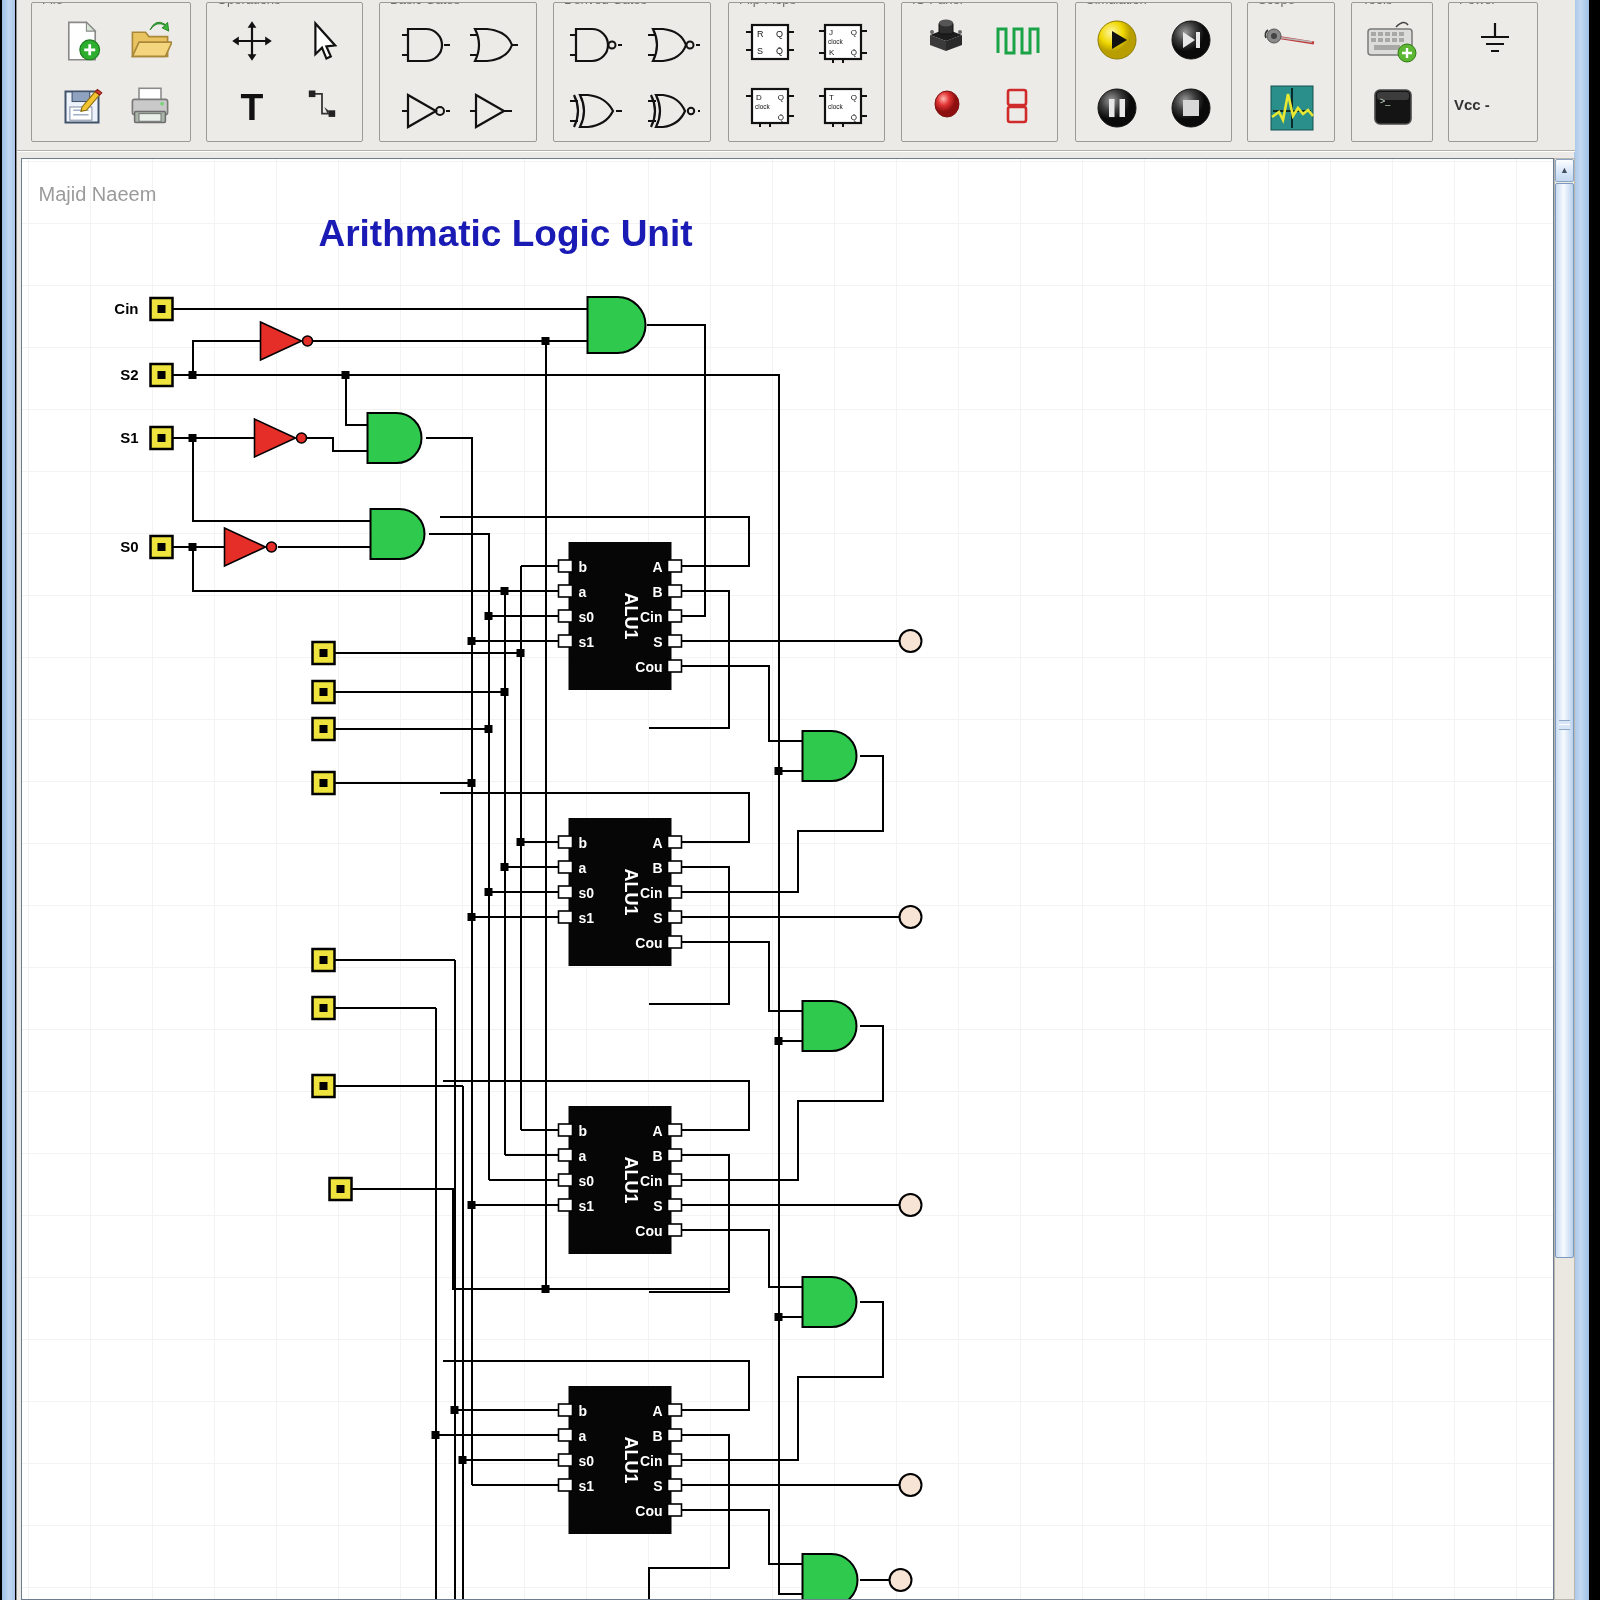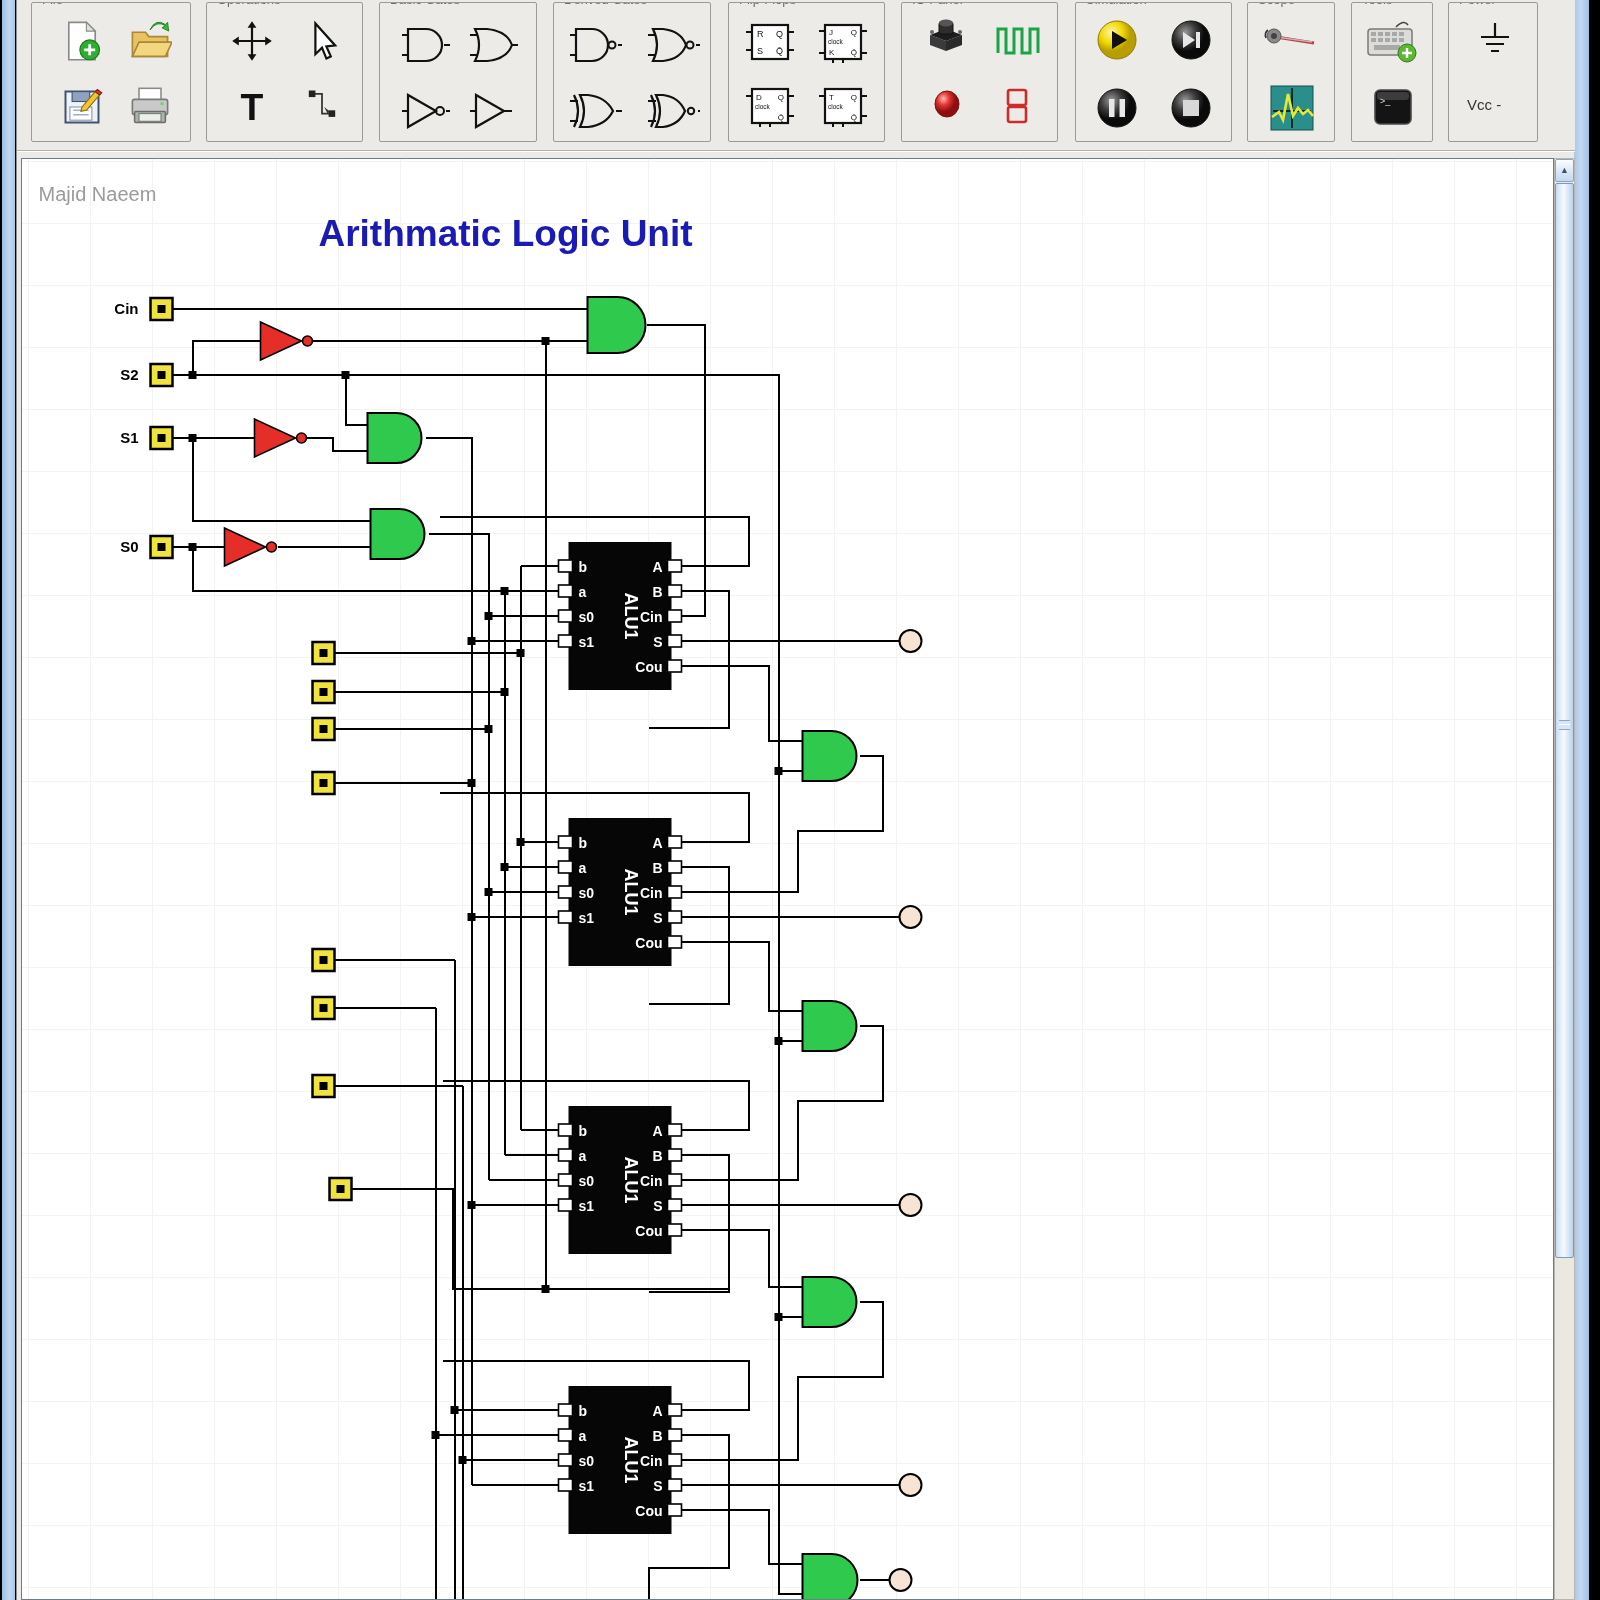--- a/index.html
+++ b/index.html
@@ -368,21 +368,21 @@
 
     <div class="tgroup" style="left:1431px;width:90px;">
       <div class="glabel">
           <span>Power</span>
         </div>
       <div class="icon" style="left:27px;top:18px;width:38px;height:42px;">
         <svg viewBox="0 0 38 42">
             <path d="M19 2 v14 M5 16 h28 M10 23 h18 M15 30 h8" stroke="#111" stroke-width="2.2"></path>
           </svg>
       </div>
-      <div class="icon" style="left:14px;top:90px;width:64px;height:24px;">
+      <div class="icon" style="left:1px;top:90px;width:64px;height:24px;font-weight:bold;">
         <svg viewBox="0 0 64 24">
             <text x="4" y="17" font-size="15" fill="#333">Vcc -</text>
           </svg>
       </div>
     </div>
   </div>
 
   <div id="canvas">
     <svg id="circuit-svg" width="1535" height="1444" viewBox="18.5 157 1535 1444" xmlns="http://www.w3.org/2000/svg">
 

